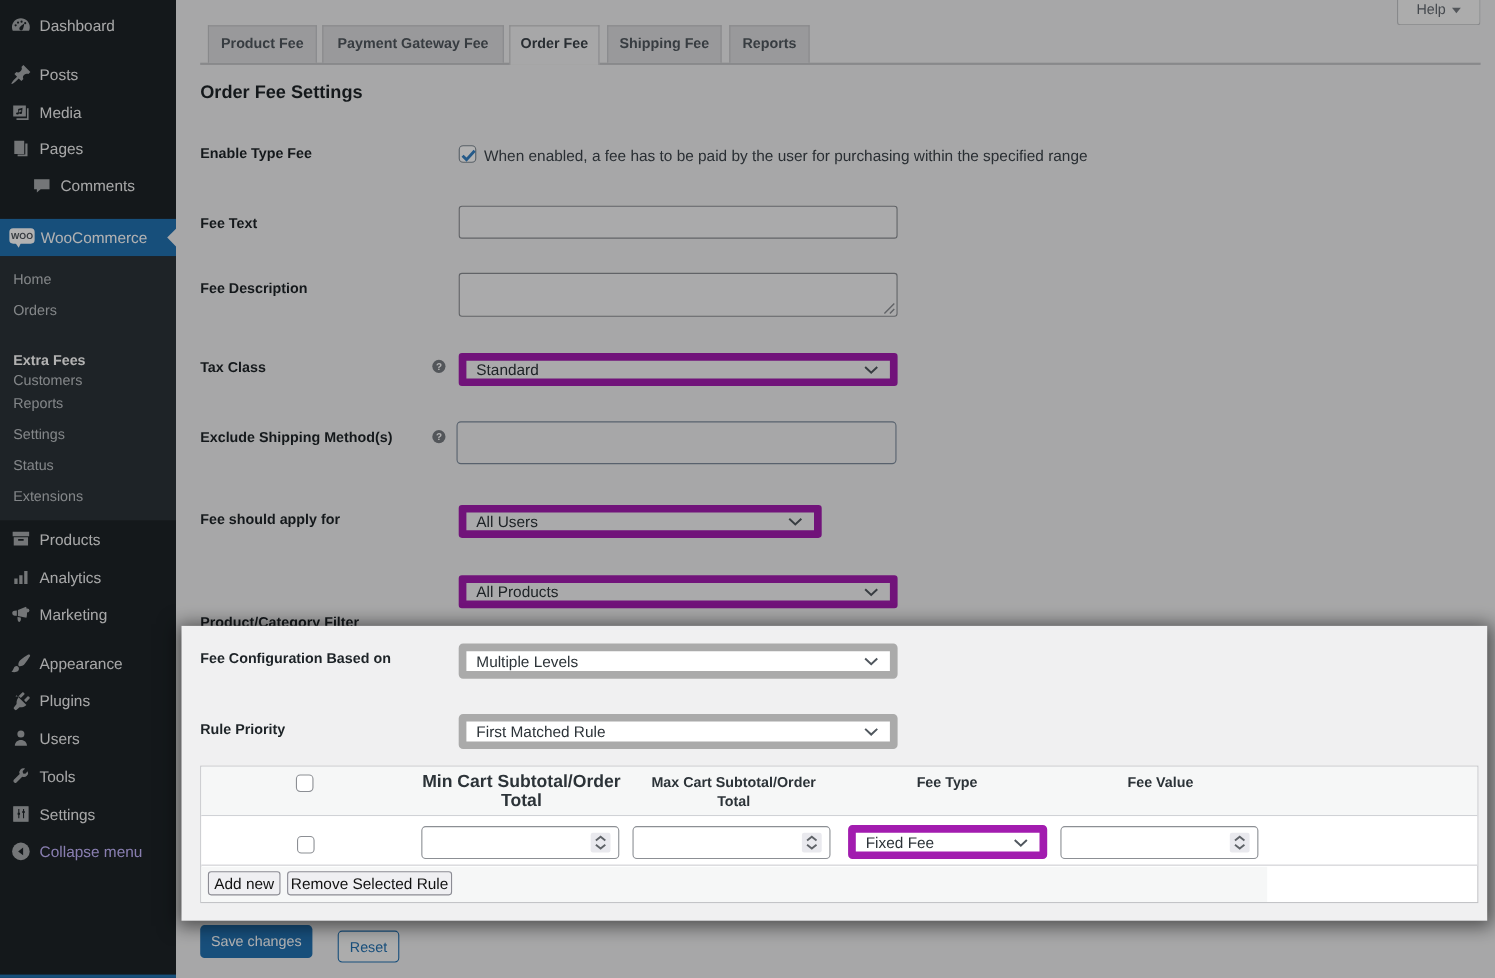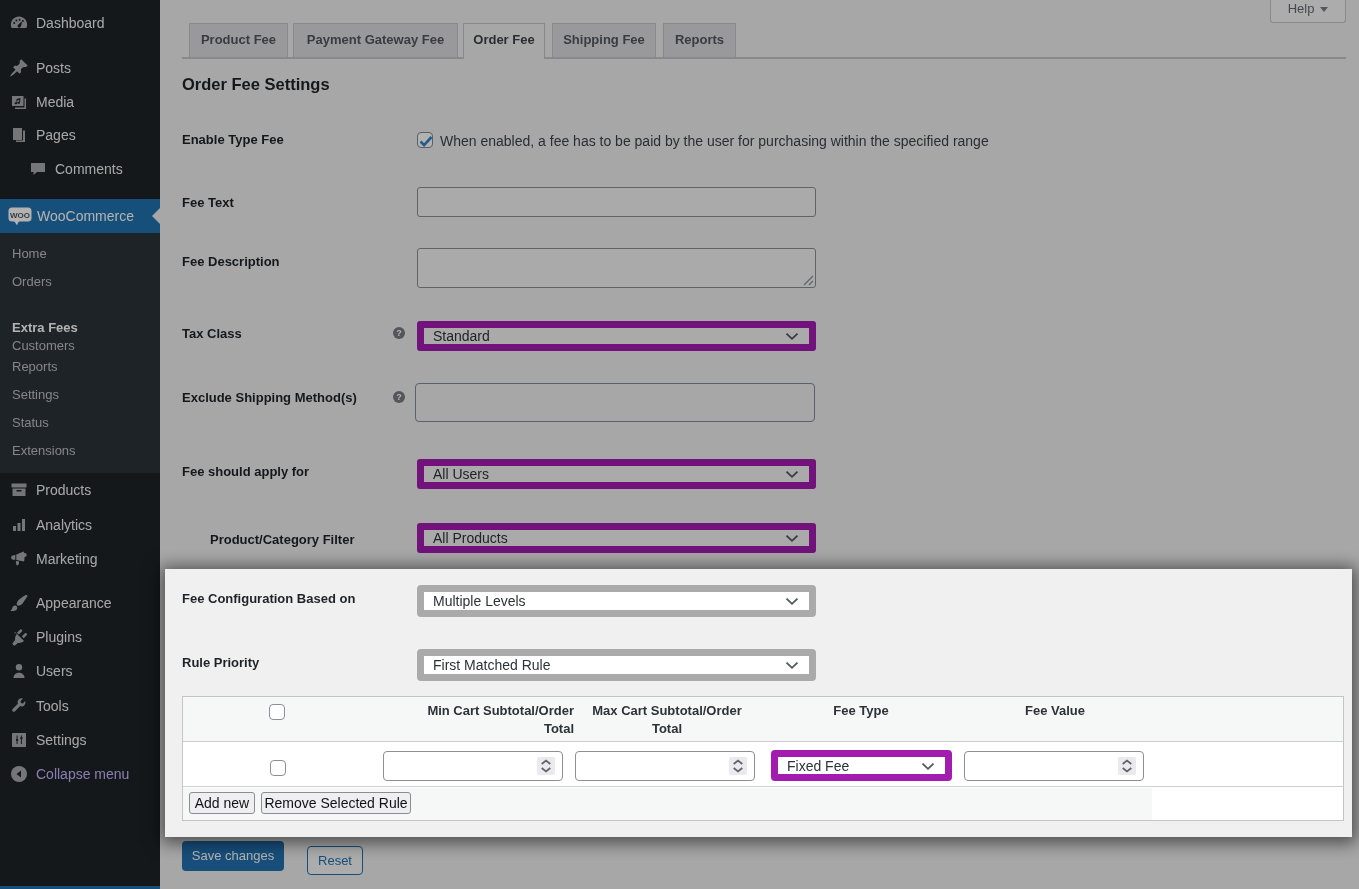--- a/index.html
+++ b/index.html
@@ -92,28 +92,28 @@
       <svg class="chev" viewBox="0 0 18 18">
         <path d="M3.5 6.6l5.5 5.2 5.5-5.2" fill="none" stroke="#50575e" stroke-width="1.8"></path>
       </svg>
     </div>
 
   <div class="flabel" style="top:390px;">Exclude Shipping Method(s)</div>
   <div class="qicon" style="left:393px; top:391px;">?</div>
   <div class="tinput" style="left:415px; top:383px; width:400px; height:39px; border-radius:4px; background:transparent !important; border-color:#7e8c9d;"></div>
 
   <div class="flabel" style="top:464px;">Fee should apply for</div>
-  <div class="tsel" style="left:417px; top:459px; width:399px; height:30px;">
+  <div class="tsel" style="left:417px; top:459px; width:330px; height:30px;">
       <span class="txt">All Users</span>
       <svg class="chev" viewBox="0 0 18 18">
         <path d="M3.5 6.6l5.5 5.2 5.5-5.2" fill="none" stroke="#50575e" stroke-width="1.8"></path>
       </svg>
     </div>
 
-  <div class="flabel" style="top:532px;margin-left:28px;">Product/Category Filter</div>
+  <div class="flabel" style="top:558px;">Product/Category Filter</div>
   <div class="tsel" style="left:417px; top:523px; width:399px; height:30px;">
       <span class="txt">All Products</span>
       <svg class="chev" viewBox="0 0 18 18">
         <path d="M3.5 6.6l5.5 5.2 5.5-5.2" fill="none" stroke="#50575e" stroke-width="1.8"></path>
       </svg>
     </div>
 
   <div id="savebtn">Save changes</div>
   <div id="resetbtn">Reset</div>
 
@@ -256,21 +256,21 @@
           <path d="M3.5 6.6l5.5 5.2 5.5-5.2" fill="none" stroke="#50575e" stroke-width="1.8"></path>
         </svg>
       </div>
 
     <div class="abs" style="left:17px; top:127px; width:1162px; height:125px; background:#fff; border:1px solid #c3c4c7;">
       <div class="abs" style="left:0; top:0; width:1160px; height:45px; background:#f6f7f7; border-bottom:1px solid #cdced2;"></div>
       <div class="abs" style="left:0; top:45px; width:1160px; height:45px; background:#fff; border-bottom:1px solid #cdced2;"></div>
       <div class="abs" style="left:0; top:91px; width:969px; height:32px; background:#f6f7f7;"></div>
     </div>
     <div class="cbx" style="left:104px; top:135px;"></div>
-    <div class="abs" style="left:209px; top:133px; width:200px; text-align:right; font-size:13px; font-weight:bold; color:#2c3338; line-height:18px;">Min Cart Subtotal/Order<br>Total</div>
+    <div class="abs" style="left:209px; top:133px; width:200px; text-align:center; font-size:16px; font-weight:bold; color:#2c3338; line-height:18px;">Min Cart Subtotal/Order<br>Total</div>
     <div class="abs" style="left:402px; top:133px; width:200px; text-align:center; font-size:13px; font-weight:bold; color:#2c3338; line-height:18px;">Max Cart Subtotal/Order<br>Total</div>
     <div class="abs" style="left:596px; top:133px; width:200px; text-align:center; font-size:13px; font-weight:bold; color:#2c3338; line-height:18px;">Fee Type</div>
     <div class="abs" style="left:790px; top:133px; width:200px; text-align:center; font-size:13px; font-weight:bold; color:#2c3338; line-height:18px;">Fee Value</div>
 
     <div class="cbx" style="left:105px; top:191px;"></div>
     <div class="tinput" style="left:218px; top:182px; width:180px; height:30px; border-radius:4px;">
         <div class="spin"><svg width="18" height="18" viewBox="0 0 18 18">
             <path d="M4.7 7L9 3.6 13.3 7M4.7 11L9 14.4 13.3 11" fill="none" stroke="#5f6368" stroke-width="1.7"></path>
           </svg></div>
       </div>

